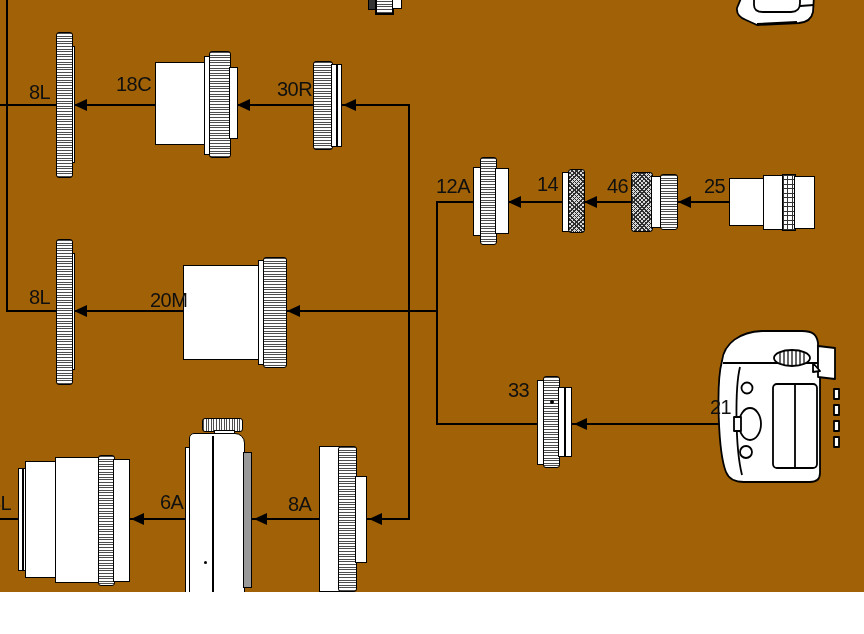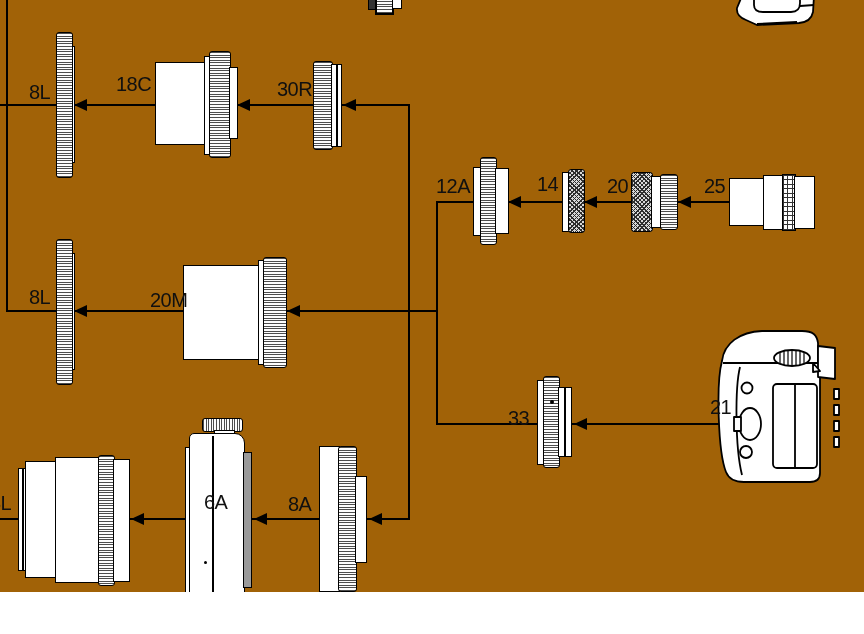--- a/index.html
+++ b/index.html
@@ -60,26 +60,26 @@
   <div class="arrow" style="left:254px;top:513px;"></div>
   <div class="arrow" style="left:369px;top:513px;"></div>
 
   <span class="lbl" style="left:29px;top:82px;">8L</span>
   <span class="lbl" style="left:116px;top:74px;">18C</span>
   <span class="lbl" style="left:277px;top:79px;">30R</span>
   <span class="lbl" style="left:29px;top:287px;">8L</span>
   <span class="lbl" style="left:150px;top:290px;">20M</span>
   <span class="lbl" style="left:436px;top:176px;">12A</span>
   <span class="lbl" style="left:537px;top:174px;">14</span>
-  <span class="lbl" style="left:607px;top:176px;">20</span>
+  <span class="lbl" style="left:607px;top:176px;">46</span>
   <span class="lbl" style="left:704px;top:176px;">25</span>
-  <span class="lbl" style="left:508px;top:408px;">33</span>
+  <span class="lbl" style="left:508px;top:380px;">33</span>
   <span class="lbl" style="left:710px;top:397px;">21</span>
   <span class="lbl" style="left:-10px;top:493px;">8L</span>
-  <span class="lbl" style="left:160px;top:492px;margin-left:44px;">6A</span>
+  <span class="lbl" style="left:160px;top:492px;">6A</span>
   <span class="lbl" style="left:288px;top:494px;">8A</span>
 
   <div class="part" style="left:56px;top:32px;width:30px;height:146px;">
     <div class="pc" style="left:11px;top:14px;width:8px;height:117px;"></div>
     <div class="pc ribsv rnd" style="left:0;top:0;width:17px;height:146px;"></div>
   </div>
 
   <div class="part" style="left:154px;top:51px;width:86px;height:108px;">
     <div class="pc" style="left:1px;top:11px;width:53px;height:83px;"></div>
     <div class="pc" style="left:50px;top:5px;width:8px;height:99px;"></div>

